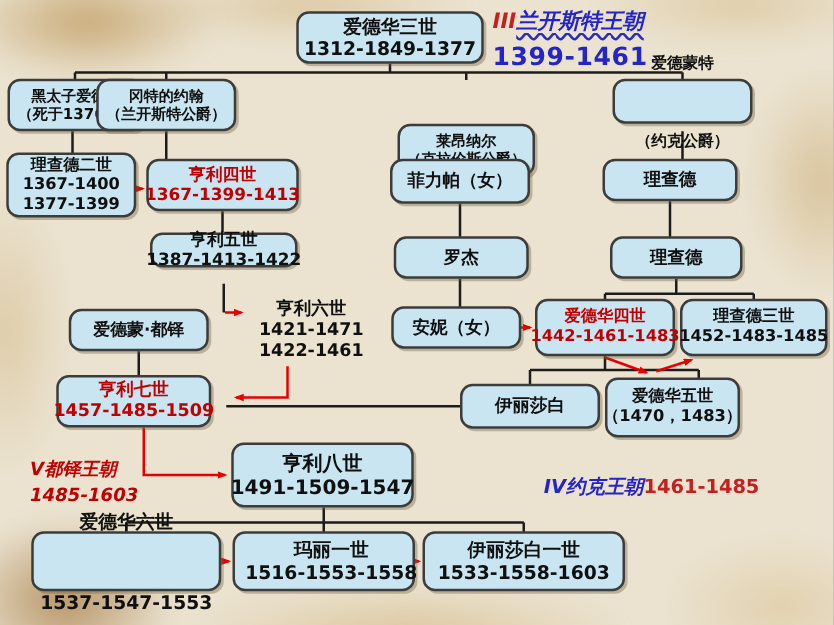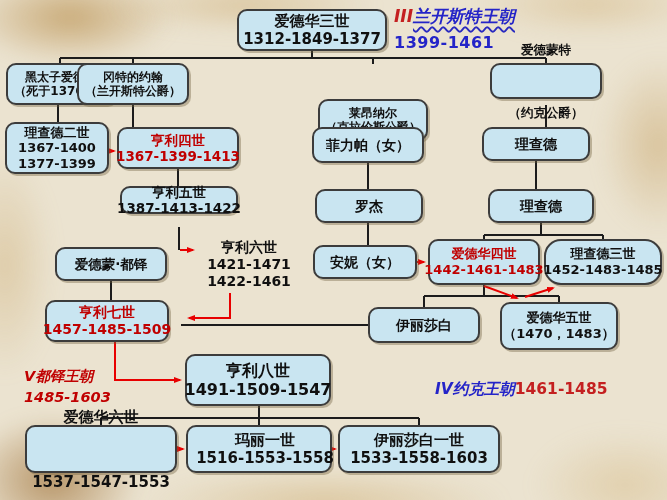--- a/index.html
+++ b/index.html
@@ -17,21 +17,21 @@
     display:flex; flex-direction:column; align-items:center; justify-content:center;
     font-weight:700; color:#101010; text-align:center; line-height:1.2;
     box-shadow:2px 2px 0 rgba(110,95,60,0.38);
   }
   .node span { display:block; white-space:nowrap; }
   .node.plain { background:transparent; border:none; box-shadow:none; }
   .node.redtext { color:#c00000; }
   .title-lan { position:absolute; left:394px; top:5px; z-index:4; font-weight:800; font-style:italic; font-size:17px; }
   .lan-numeral { color:#c42020; }
   .lan-name { color:#2424c8; text-decoration:underline wavy #2a2ac0 1.5px; text-underline-offset:4px; }
-  .lan-years { color:#2424c8; font-style:normal; font-size:16px; margin-top:5px; letter-spacing:0.5px; }
+  .lan-years { color:#2424c8; font-style:normal; font-size:20px; margin-top:5px; letter-spacing:0.5px; }
   .title-tudor { position:absolute; left:24px; top:366px; z-index:4; color:#c00000; font-weight:800; font-style:italic; font-size:14.5px; line-height:1.45; }
   .title-york { position:absolute; left:435px; top:379px; z-index:4; font-weight:800; font-size:15.5px; white-space:nowrap; }
   .york-name { color:#2424c8; font-style:italic; }
   .york-years { color:#c42020; }
 </style>
 </head>
 <body>
 
 <div class="stage">
 
@@ -155,35 +155,35 @@
 
   <div class="node" style="left:313px;top:245px;width:104px;height:34px;font-size:14px;">
     <span>安妮（女）</span>
   </div>
 
   <div class="node redtext" style="left:428px;top:239px;width:112px;height:46px;font-size:13px;">
     <span>爱德华四世</span>
     <span>1442-1461-1483</span>
   </div>
 
-  <div class="node" style="left:544px;top:239px;width:118px;height:46px;font-size:13px;border-radius:17px;">
+  <div class="node" style="left:544px;top:239px;width:118px;height:46px;font-size:13px;">
     <span>理查德三世</span>
     <span>1452-1483-1485</span>
   </div>
 
   <div class="node redtext" style="left:45px;top:300px;width:124px;height:42px;font-size:14px;">
     <span>亨利七世</span>
     <span>1457-1485-1509</span>
   </div>
 
   <div class="node" style="left:368px;top:307px;width:112px;height:36px;font-size:14px;">
     <span>伊丽莎白</span>
   </div>
 
-  <div class="node" style="left:500px;top:302px;width:118px;height:48px;font-size:13px;border-radius:10px;">
+  <div class="node" style="left:484px;top:302px;width:108px;height:48px;font-size:13px;border-radius:10px;">
     <span>爱德华五世</span>
     <span>（1470，1483）</span>
   </div>
 
   <div class="node" style="left:185px;top:354px;width:146px;height:52px;font-size:16px;">
     <span>亨利八世</span>
     <span>1491-1509-1547</span>
   </div>
 
   <div class="node" style="left:25px;top:425px;width:152px;height:48px;font-size:15px;gap:47px;">

